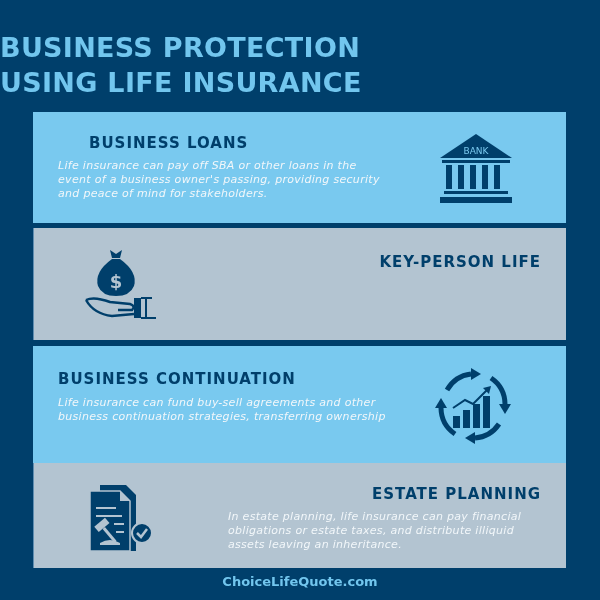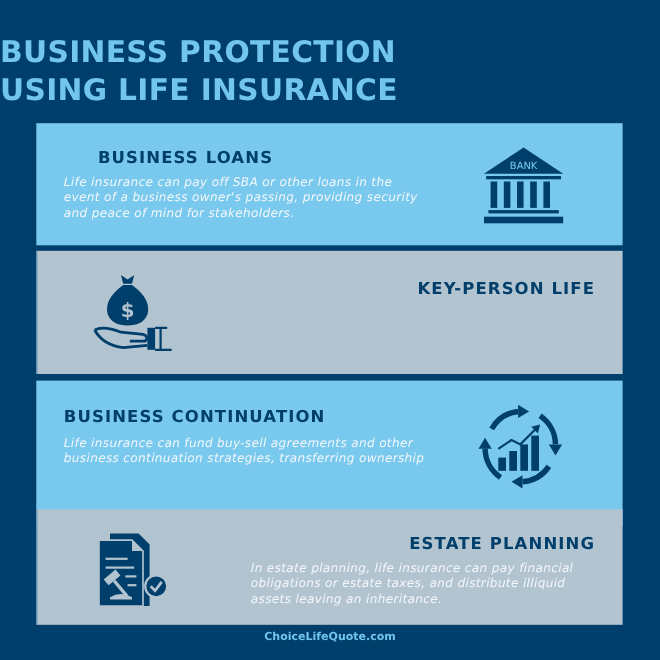--- a/index.html
+++ b/index.html
@@ -4,21 +4,21 @@
 <style>
   html,body{margin:0;padding:0;}
   body{width:600px;height:600px;background:#003f6b;position:relative;overflow:hidden;font-family:"DejaVu Sans","Liberation Sans",sans-serif;}
   .title{position:absolute;left:0;top:30px;width:600px;text-align:left;color:#72c6ee;font-family:"DejaVu Sans",sans-serif;font-weight:bold;font-size:27px;line-height:35px;letter-spacing:0.3px;}
   .panel{position:absolute;left:33px;width:533px;box-sizing:border-box;}
   .panel.blue{background:#79c9ef;}
   .panel.gray{background:#b3c4d1;border-left:1px solid #5f8db0;}
   .heading{position:absolute;font-weight:bold;color:#003f6b;font-size:15px;letter-spacing:1px;font-family:"DejaVu Sans",sans-serif;}
   .desc{position:absolute;color:#f2f7fa;font-size:11px;line-height:14px;letter-spacing:0.3px;font-family:"DejaVu Sans",sans-serif;font-style:italic;}
   .icon{position:absolute;}
-  .footer{position:absolute;left:0;top:574px;width:600px;text-align:center;color:#72c6ee;font-weight:bold;font-size:10px;font-family:"DejaVu Sans",sans-serif;}
+  .footer{position:absolute;left:0;top:574px;width:600px;text-align:center;color:#72c6ee;font-weight:bold;font-size:13px;font-family:"DejaVu Sans",sans-serif;}
 </style>
 </head>
 <body>
 
 <div class="title">
   <div>BUSINESS PROTECTION</div>
   <div>USING LIFE INSURANCE</div>
 </div>
 
 <div class="panel blue" style="top:112px;height:111px;">

